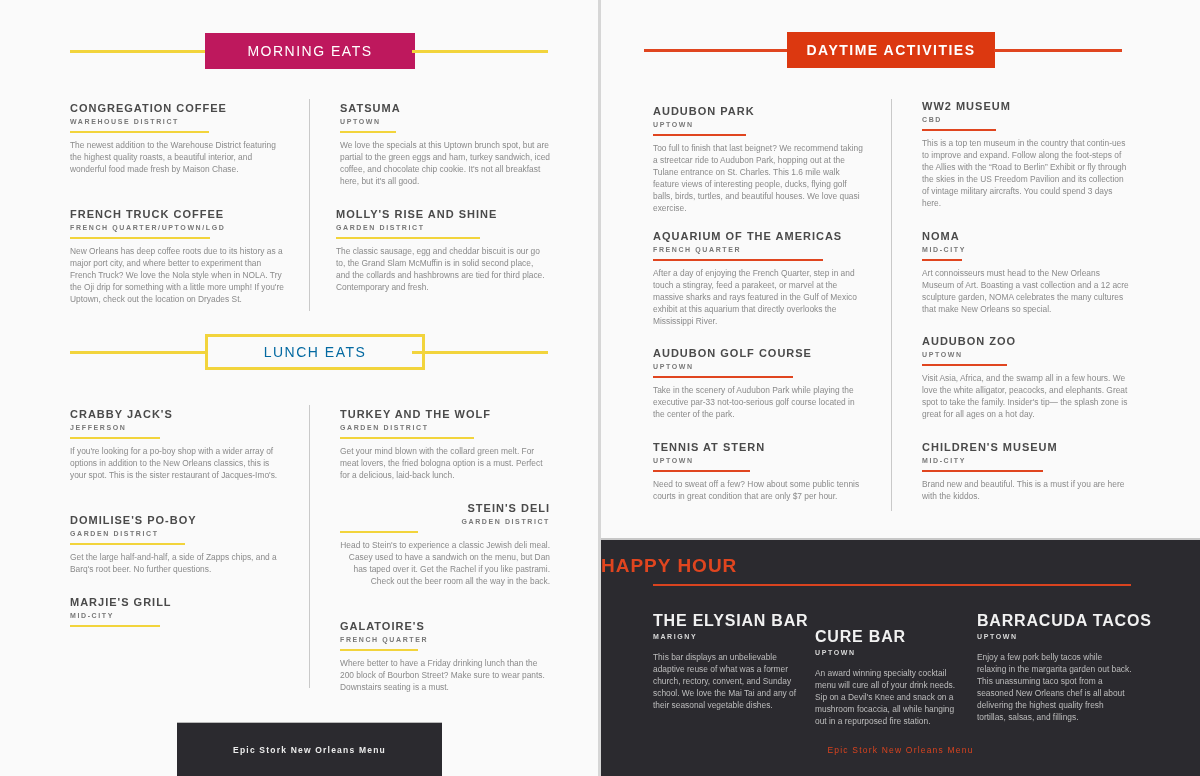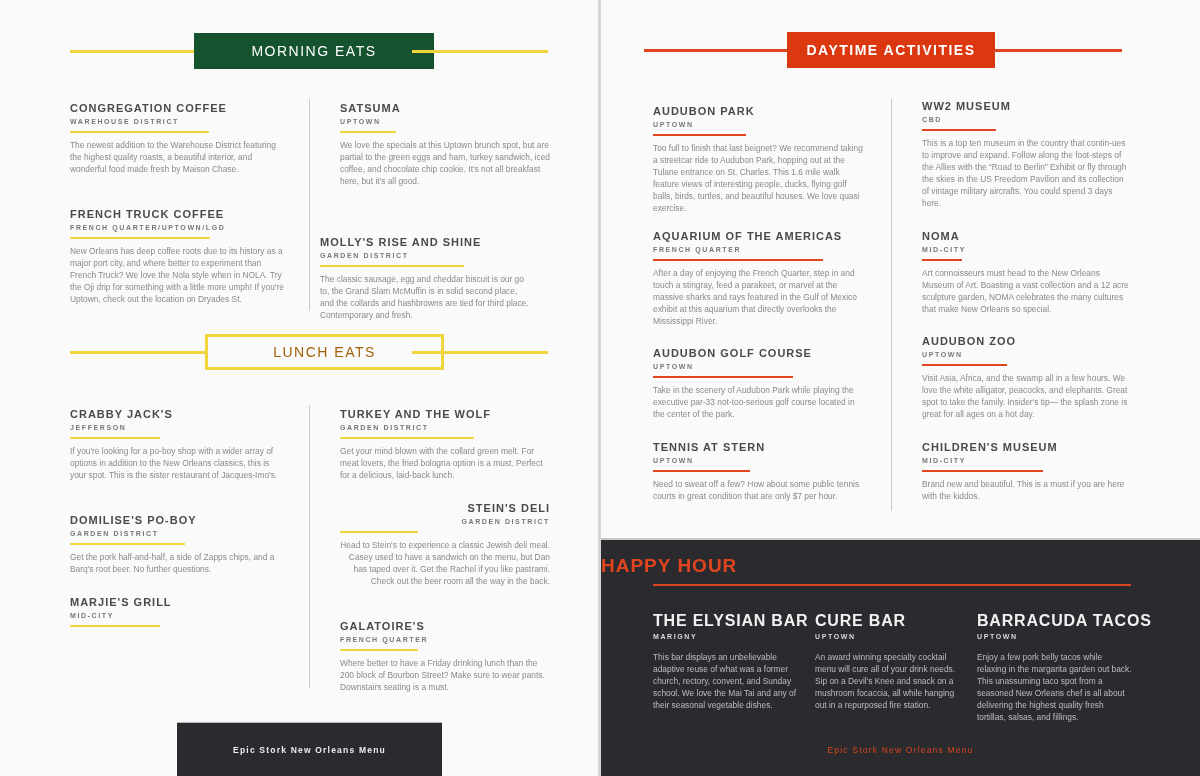--- a/index.html
+++ b/index.html
@@ -40,21 +40,21 @@
   .left-footer { position: absolute; left: 177px; top: 722px; width: 265px; height: 54px; background: #2b2a2f; border-top: 1px solid #b9b9b9;
                  display: flex; align-items: center; justify-content: center; color: #ececec; font-size: 8.5px; letter-spacing: 1.2px; font-weight: bold; }
 </style>
 </head>
 <body>
 
 <div class="page page-left">
 
   <div class="sec-head" style="left:70px; top:33px; width:478px;">
     <div class="sec-line yellow-rule" style="left:0; width:136px;"></div>
-    <div class="sec-box" style="left:124px; width:240px; background:#14532d; color:#fff;">MORNING EATS</div>
+    <div class="sec-box" style="left:135px; width:210px; background:#be185d; color:#fff;">MORNING EATS</div>
     <div class="sec-line yellow-rule" style="left:342px; width:136px;"></div>
   </div>
 
   <div class="col-divider" style="left:309px; top:99px; height:212px;"></div>
 
   <div class="entry" style="left:70px; top:102px; width:215px;">
     <div class="entry-name">CONGREGATION COFFEE</div>
     <div class="entry-area">WAREHOUSE DISTRICT</div>
     <div class="entry-rule yellow-rule" style="width:139px;"></div>
     <div class="entry-desc">The newest addition to the Warehouse District featuring the highest quality roasts, a beautiful interior, and wonderful food made fresh by Maison Chase.</div>
@@ -65,46 +65,46 @@
     <div class="entry-rule yellow-rule" style="width:140px;"></div>
     <div class="entry-desc">New Orleans has deep coffee roots due to its history as a major port city, and where better to experiment than French Truck? We love the Nola style when in NOLA. Try the Oji drip for something with a little more umph! If you're Uptown, check out the location on Dryades St.</div>
   </div>
 
   <div class="entry" style="left:340px; top:102px; width:210px;">
     <div class="entry-name">SATSUMA</div>
     <div class="entry-area">UPTOWN</div>
     <div class="entry-rule yellow-rule" style="width:56px;"></div>
     <div class="entry-desc">We love the specials at this Uptown brunch spot, but are partial to the green eggs and ham, turkey sandwich, iced coffee, and chocolate chip cookie. It's not all breakfast here, but it's all good.</div>
   </div>
-  <div class="entry" style="left:320px; top:208px; width:210px;margin-top:28px;">
+  <div class="entry" style="left:336px; top:208px; width:210px;">
     <div class="entry-name">MOLLY'S RISE AND SHINE</div>
     <div class="entry-area">GARDEN DISTRICT</div>
     <div class="entry-rule yellow-rule" style="width:144px;"></div>
     <div class="entry-desc">The classic sausage, egg and cheddar biscuit is our go to, the Grand Slam McMuffin is in solid second place, and the collards and hashbrowns are tied for third place.  Contemporary and fresh.</div>
   </div>
 
   <div class="sec-head" style="left:70px; top:334px; width:478px;">
     <div class="sec-line yellow-rule" style="left:0; width:136px;"></div>
-    <div class="sec-box" style="left:135px; width:239px; border:3px solid #f2d43c; color:#a16207; background:#fafafa;">LUNCH EATS</div>
+    <div class="sec-box" style="left:135px; width:220px; border:3px solid #f2d43c; color:#0369a1; background:#fafafa;">LUNCH EATS</div>
     <div class="sec-line yellow-rule" style="left:342px; width:136px;"></div>
   </div>
 
   <div class="col-divider" style="left:309px; top:405px; height:283px;"></div>
 
   <div class="entry" style="left:70px; top:408px; width:215px;">
     <div class="entry-name">CRABBY JACK'S</div>
     <div class="entry-area">JEFFERSON</div>
     <div class="entry-rule yellow-rule" style="width:90px;"></div>
     <div class="entry-desc">If you're looking for a po-boy shop with a wider array of options in addition to the New Orleans classics, this is your spot. This is the sister restaurant of Jacques-Imo's.</div>
   </div>
   <div class="entry" style="left:70px; top:514px; width:215px;">
     <div class="entry-name">DOMILISE'S PO-BOY</div>
     <div class="entry-area">GARDEN DISTRICT</div>
     <div class="entry-rule yellow-rule" style="width:115px;"></div>
-    <div class="entry-desc">Get the pork half-and-half, a side of Zapps chips, and a Barq's root beer. No further questions.</div>
+    <div class="entry-desc">Get the large half-and-half, a side of Zapps chips, and a Barq's root beer. No further questions.</div>
   </div>
   <div class="entry" style="left:70px; top:596px; width:215px;">
     <div class="entry-name">MARJIE'S GRILL</div>
     <div class="entry-area">MID-CITY</div>
     <div class="entry-rule yellow-rule" style="width:90px;"></div>
   </div>
 
   <div class="entry" style="left:340px; top:408px; width:210px;">
     <div class="entry-name">TURKEY AND THE WOLF</div>
     <div class="entry-area">GARDEN DISTRICT</div>
@@ -192,21 +192,21 @@
 
 <div class="hh">
   <div class="hh-title">HAPPY HOUR</div>
   <div class="hh-line"></div>
 
   <div class="hh-entry" style="left:52px; width:150px;">
     <div class="hh-name">THE ELYSIAN BAR</div>
     <div class="hh-area">MARIGNY</div>
     <div class="hh-desc">This bar displays an unbelievable adaptive reuse of what was a former church, rectory, convent, and Sunday school. We love the Mai Tai and any of their seasonal vegetable dishes.</div>
   </div>
-  <div class="hh-entry" style="left:214px; width:150px;">
+  <div class="hh-entry" style="left:214px; width:150px;margin-top:16px;">
     <div class="hh-name">CURE BAR</div>
     <div class="hh-area">UPTOWN</div>
     <div class="hh-desc">An award winning specialty cocktail menu will cure all of your drink needs. Sip on a Devil's Knee and snack on a mushroom focaccia, all while hanging out in a repurposed fire station.</div>
   </div>
   <div class="hh-entry" style="left:376px; width:155px;">
     <div class="hh-name">BARRACUDA TACOS</div>
     <div class="hh-area">UPTOWN</div>
     <div class="hh-desc">Enjoy a few pork belly tacos while relaxing in the margarita garden out back. This unassuming taco spot from a seasoned New Orleans chef is all about delivering the highest quality fresh tortillas, salsas, and fillings.</div>
   </div>
 

